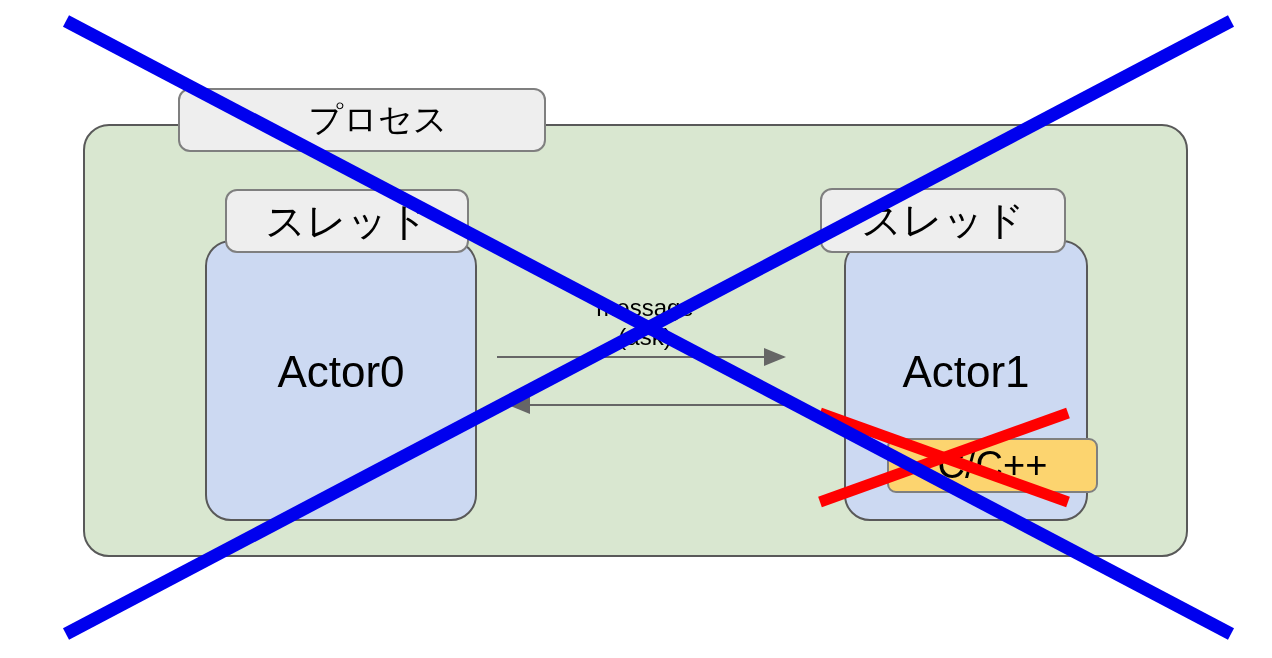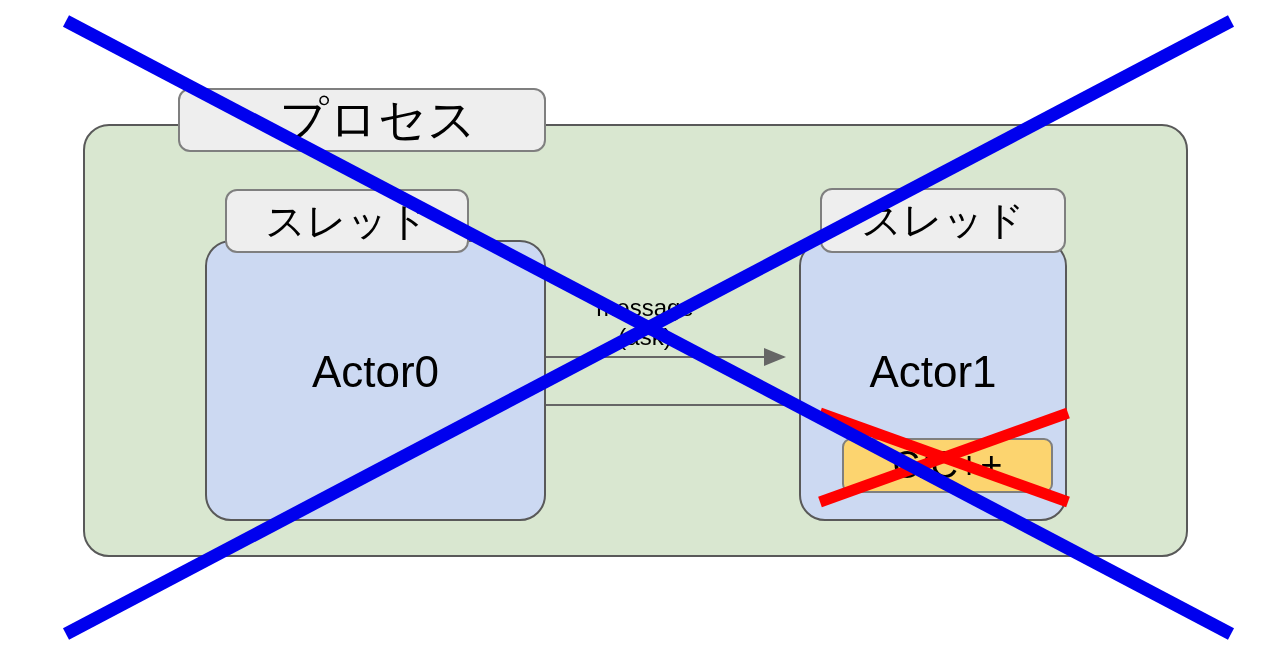--- a/index.html
+++ b/index.html
@@ -42,21 +42,21 @@
     align-items: center;
     justify-content: center;
     color: #000000;
     white-space: nowrap;
   }
   .tab-process {
     left: 178px;
     top: 88px;
     width: 368px;
     height: 64px;
-    font-size: 48px;
+    font-size: 34px;
     padding-left: 32px;
   }
   .tab-thread-left {
     left: 225px;
     top: 189px;
     width: 244px;
     height: 64px;
     font-size: 40px;
   }
   .tab-thread-right {
@@ -71,27 +71,27 @@
   .actor-box {
     position: absolute;
     background: #ccd9f2;
     border: 2px solid #595959;
     border-radius: 26px;
     box-sizing: border-box;
   }
   .actor-box-0 {
     left: 205px;
     top: 240px;
-    width: 341px;
+    width: 272px;
     height: 281px;
   }
   .actor-box-1 {
-    left: 799px;
+    left: 844px;
     top: 240px;
-    width: 268px;
+    width: 244px;
     height: 281px;
   }
   .actor-name {
     position: absolute;
     left: 0;
     right: 0;
     text-align: center;
     font-size: 44px;
     color: #000000;
   }

